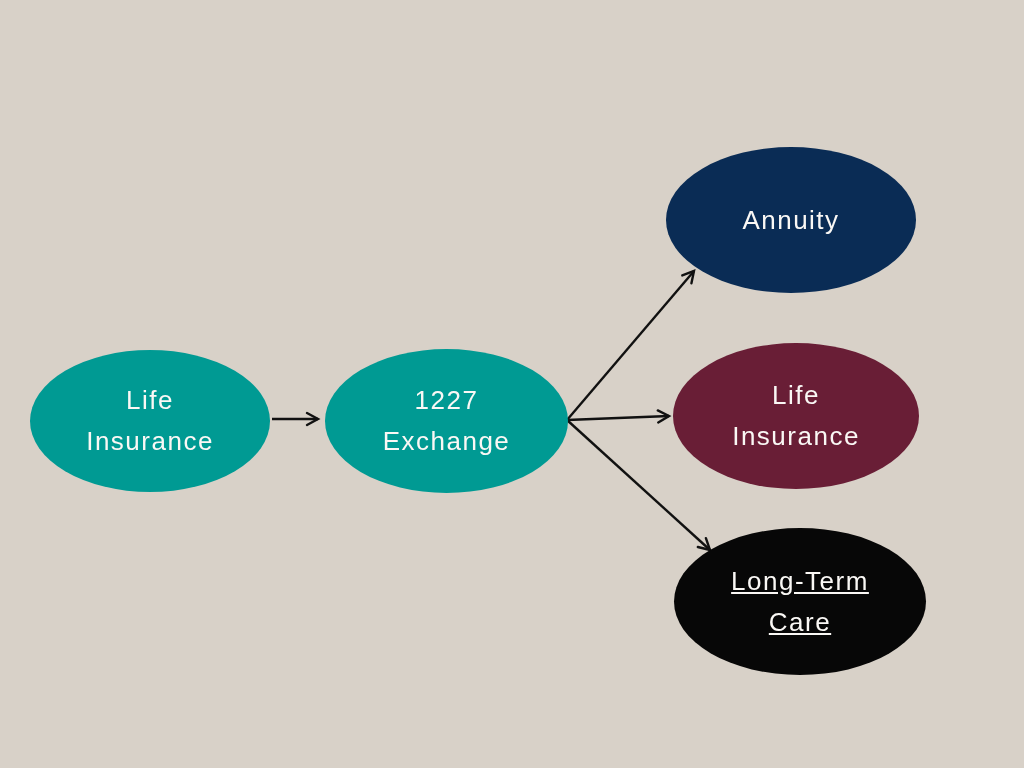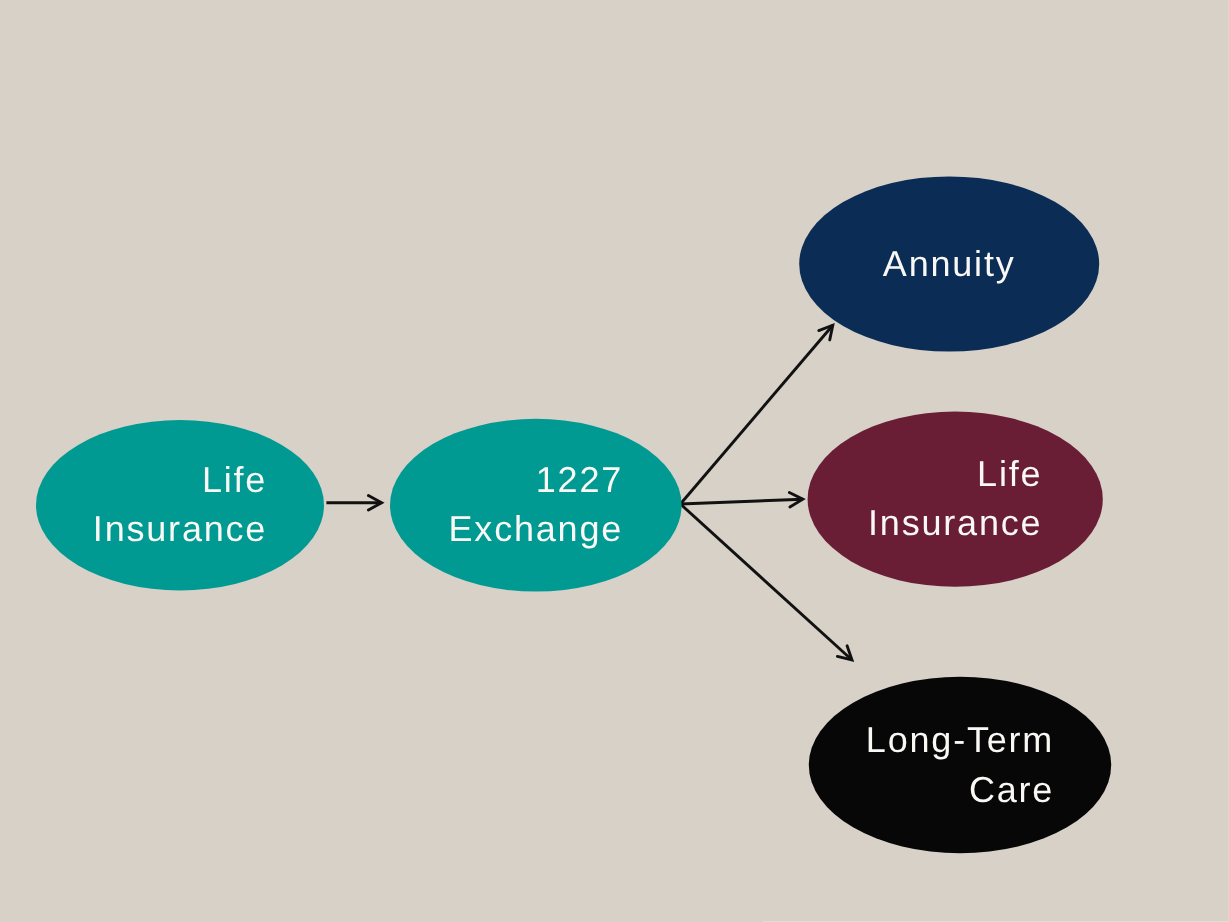--- a/index.html
+++ b/index.html
@@ -16,31 +16,30 @@
   .node {
     position: absolute;
     border-radius: 50%;
     display: flex;
     align-items: center;
     justify-content: center;
     text-align: center;
   }
   .node-label {
     white-space: pre-line;
-    font-size: 30px;
+    font-size: 26px;
     font-weight: 400;
     letter-spacing: 1.5px;
     line-height: 41px;
-    text-align: right;
   }
   #node-source-life-insurance { left: 30px;  top: 350px; width: 240px; height: 142px; }
   #node-1035-exchange         { left: 325px; top: 349px; width: 243px; height: 144px; }
   #node-annuity               { left: 666px; top: 147px; width: 250px; height: 146px; }
   #node-target-life-insurance { left: 673px; top: 343px; width: 246px; height: 146px; }
-  #node-long-term-care        { left: 674px; top: 564px; width: 252px; height: 147px; }
+  #node-long-term-care        { left: 674px; top: 528px; width: 252px; height: 147px; text-decoration: underline; }
   #arrow-layer {
     position: absolute;
     left: 0;
     top: 0;
     width: 1024px;
     height: 768px;
     pointer-events: none;
   }
 </style>
 </head>

